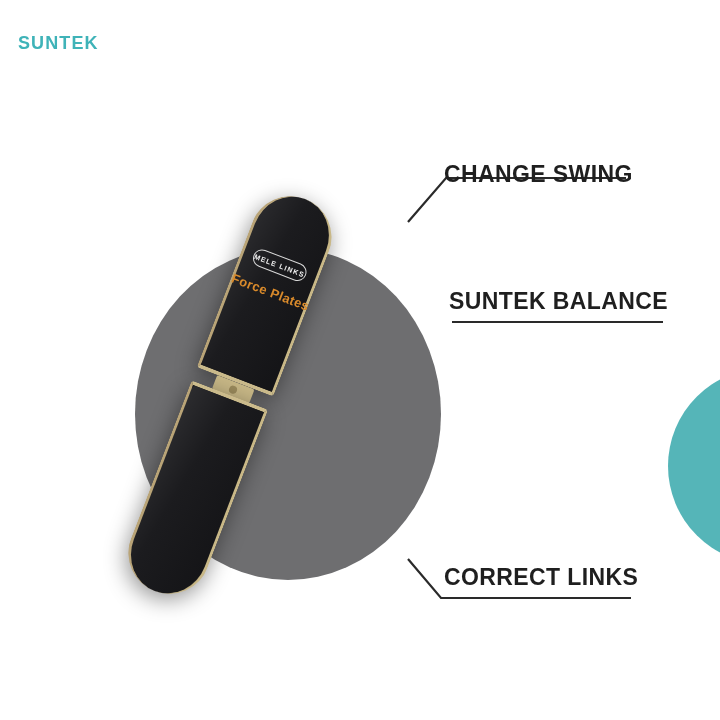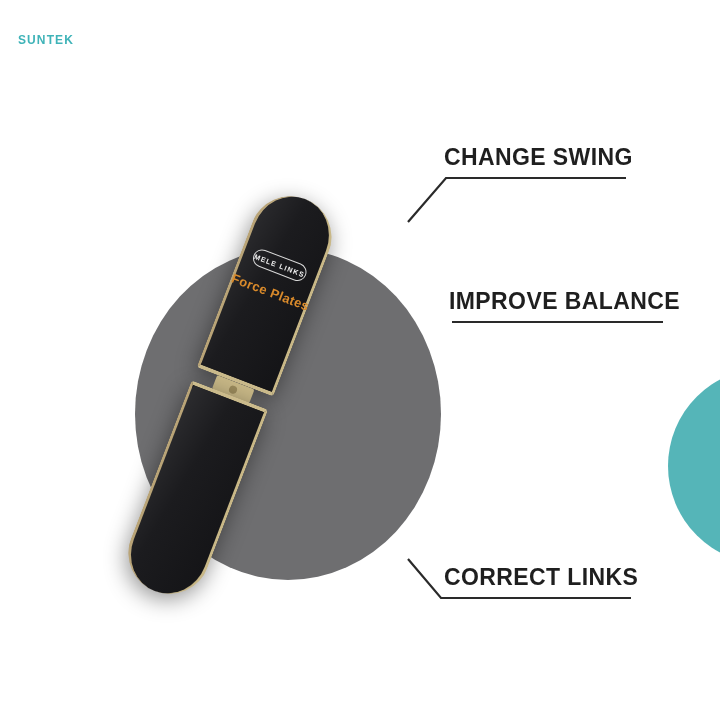--- a/index.html
+++ b/index.html
@@ -13,21 +13,21 @@
     position:relative;
     width:720px; height:720px;
     background:#ffffff;
     overflow:hidden;
   }
 
   
   #brand-logo {
     position:absolute;
     left:18px; top:33px;
-    font-size:12px;
+    font-size:18px;
     font-weight:700;
     letter-spacing:1.1px;
     color:#3FB3B8;
     white-space:nowrap;
   }
 
   
   #gray-circle {
     position:absolute;
     left:135px; top:248px;
@@ -136,21 +136,21 @@
 
   
   .callout { position:absolute; }
   .callout-text {
     font-size:23px;
     font-weight:700;
     letter-spacing:.4px;
     color:#1f1f1f;
     white-space:nowrap;
   }
-  #callout-change-swing  { left:444px; top:144px; }
+  #callout-change-swing  { left:444px; top:161px; }
   #callout-improve-balance { left:449px; top:288px; }
   #callout-correct-swing { left:444px; top:564px; }
 
   
   .leader-svg {
     position:absolute;
     left:0; top:0;
     width:720px; height:720px;
     pointer-events:none;
     overflow:visible;
@@ -189,20 +189,20 @@
     <line x1="452" y1="322" x2="663" y2="322" stroke="#2a2a2a" stroke-width="2.2"></line>
 
     <polyline points="408,559 441,598 631,598" fill="none" stroke="#2a2a2a" stroke-width="2.2"></polyline>
   </svg>
 
   <div class="callout" id="callout-change-swing">
     <div class="callout-text">CHANGE SWING</div>
   </div>
 
   <div class="callout" id="callout-improve-balance">
-    <div class="callout-text">IMPROVE BALANCE</div>
+    <div class="callout-text">SUNTEK BALANCE</div>
   </div>
 
   <div class="callout" id="callout-correct-swing">
     <div class="callout-text">CORRECT LINKS</div>
   </div>
 
 </div>
 
 </body></html>

